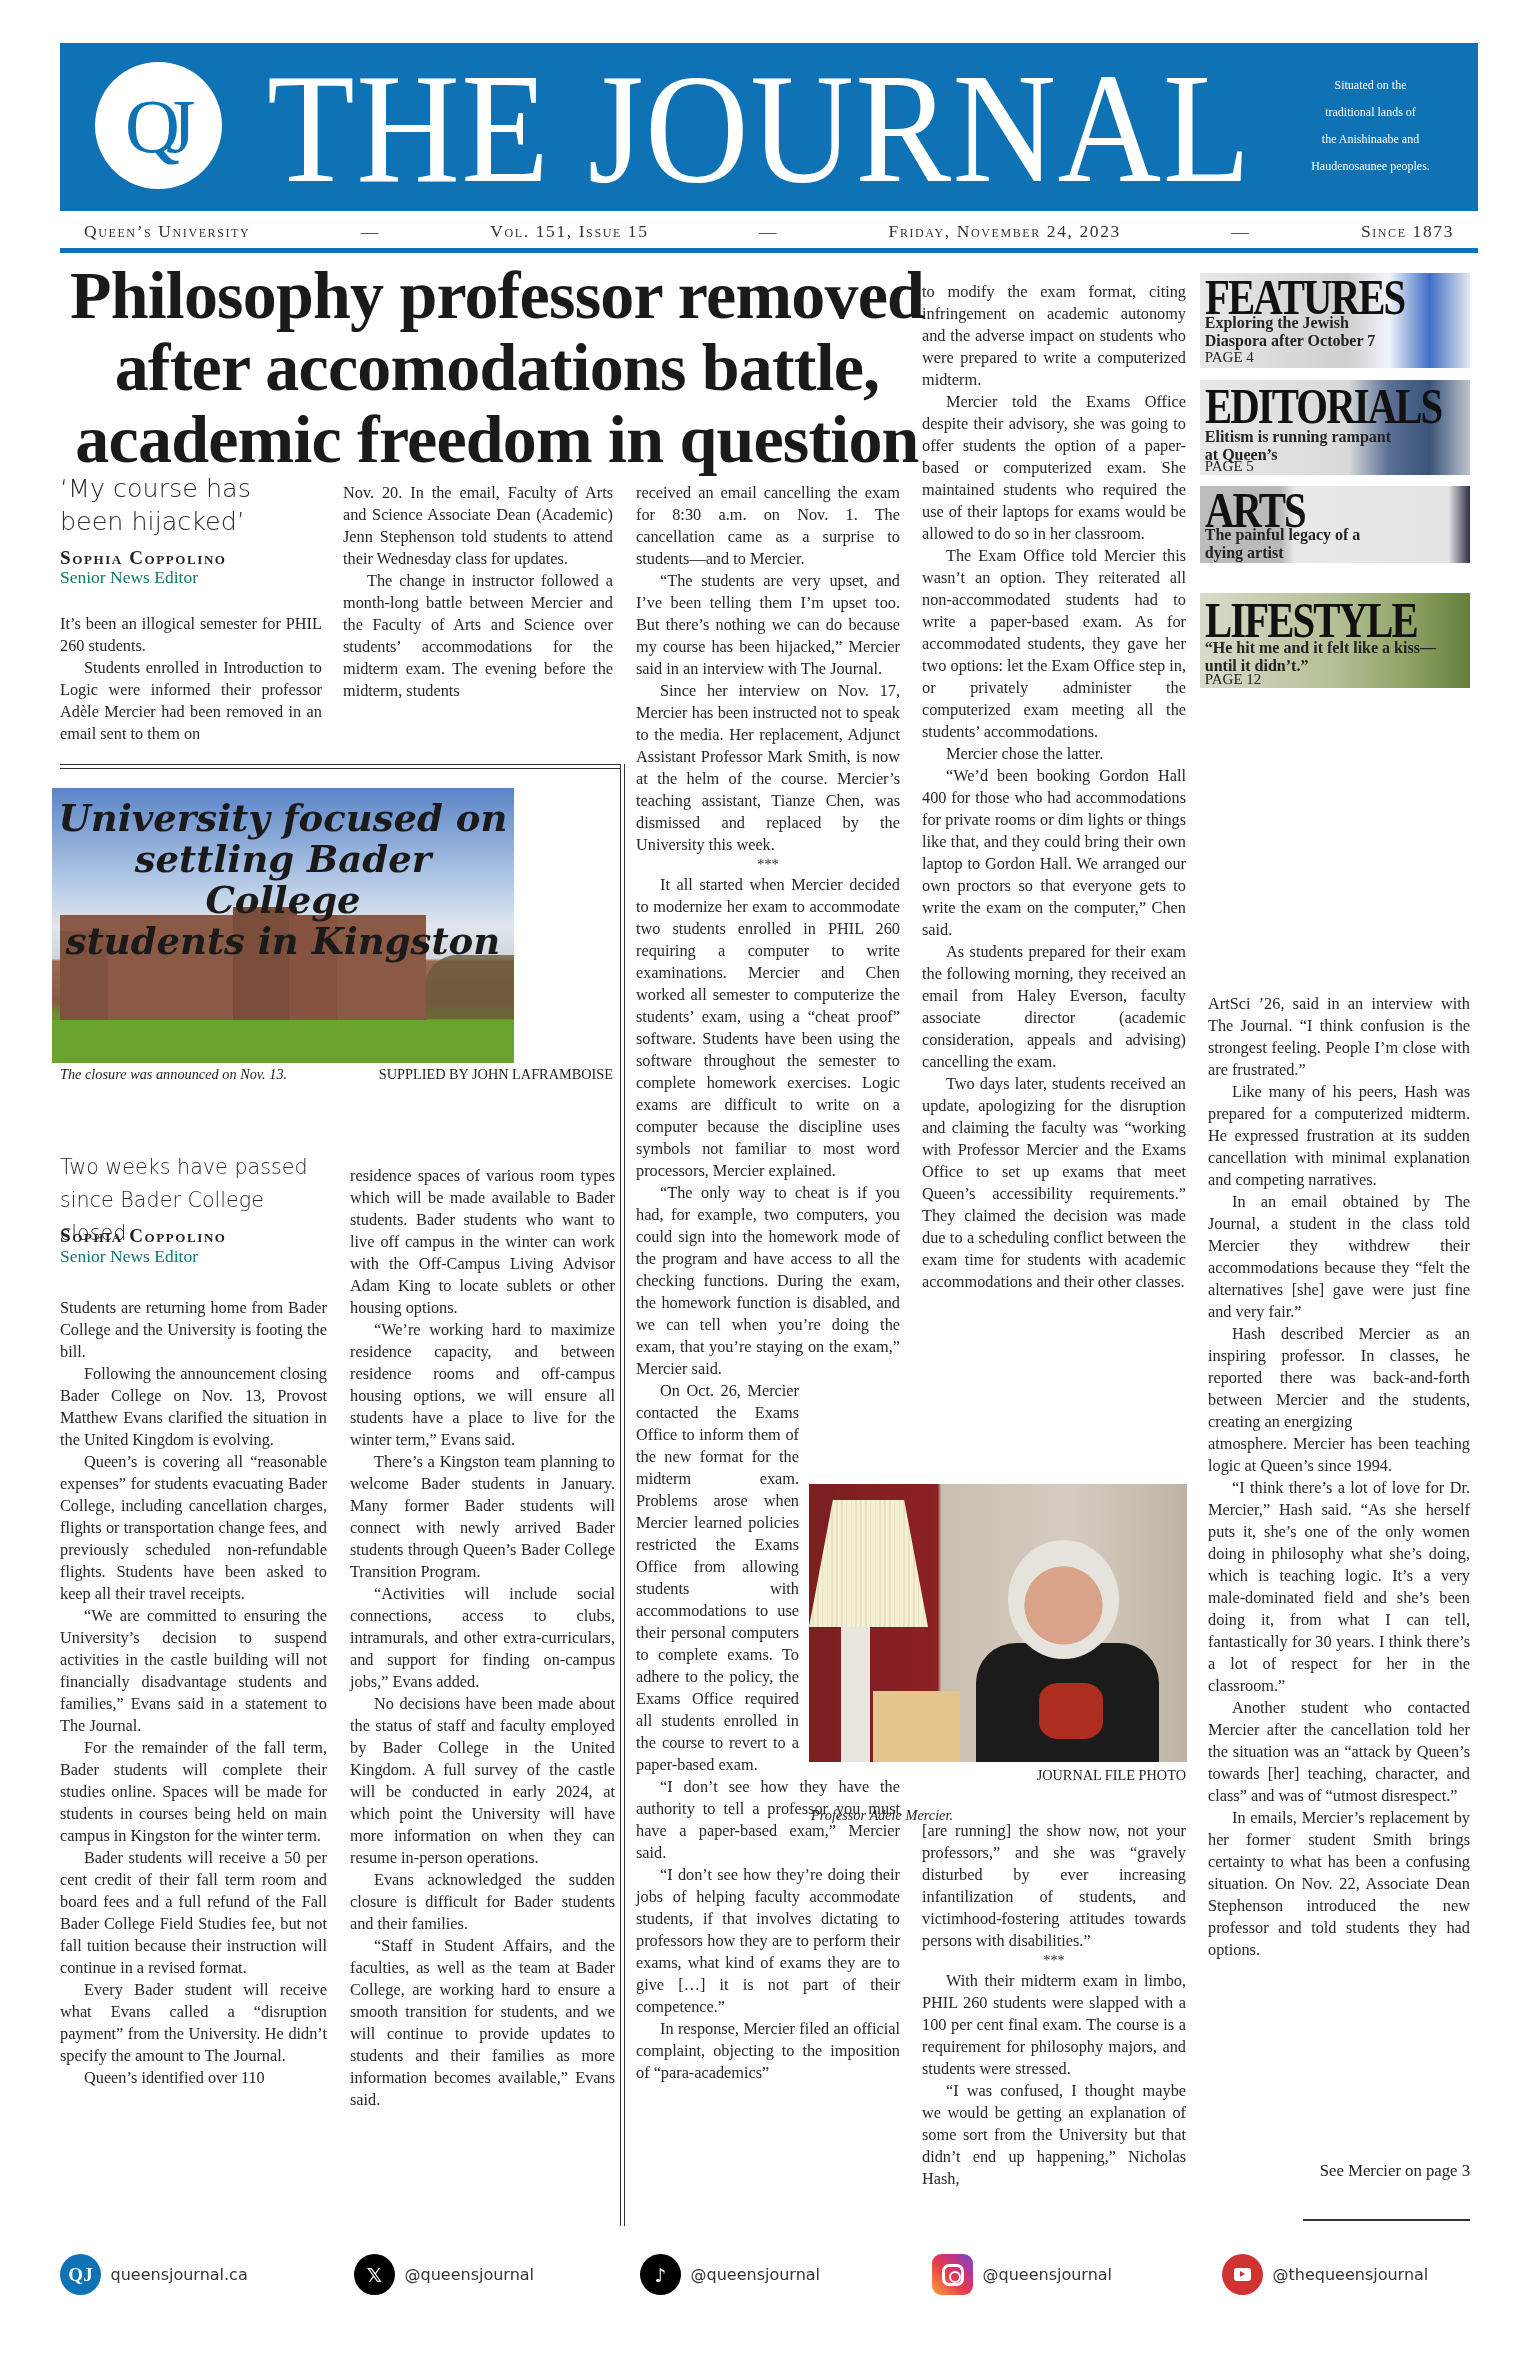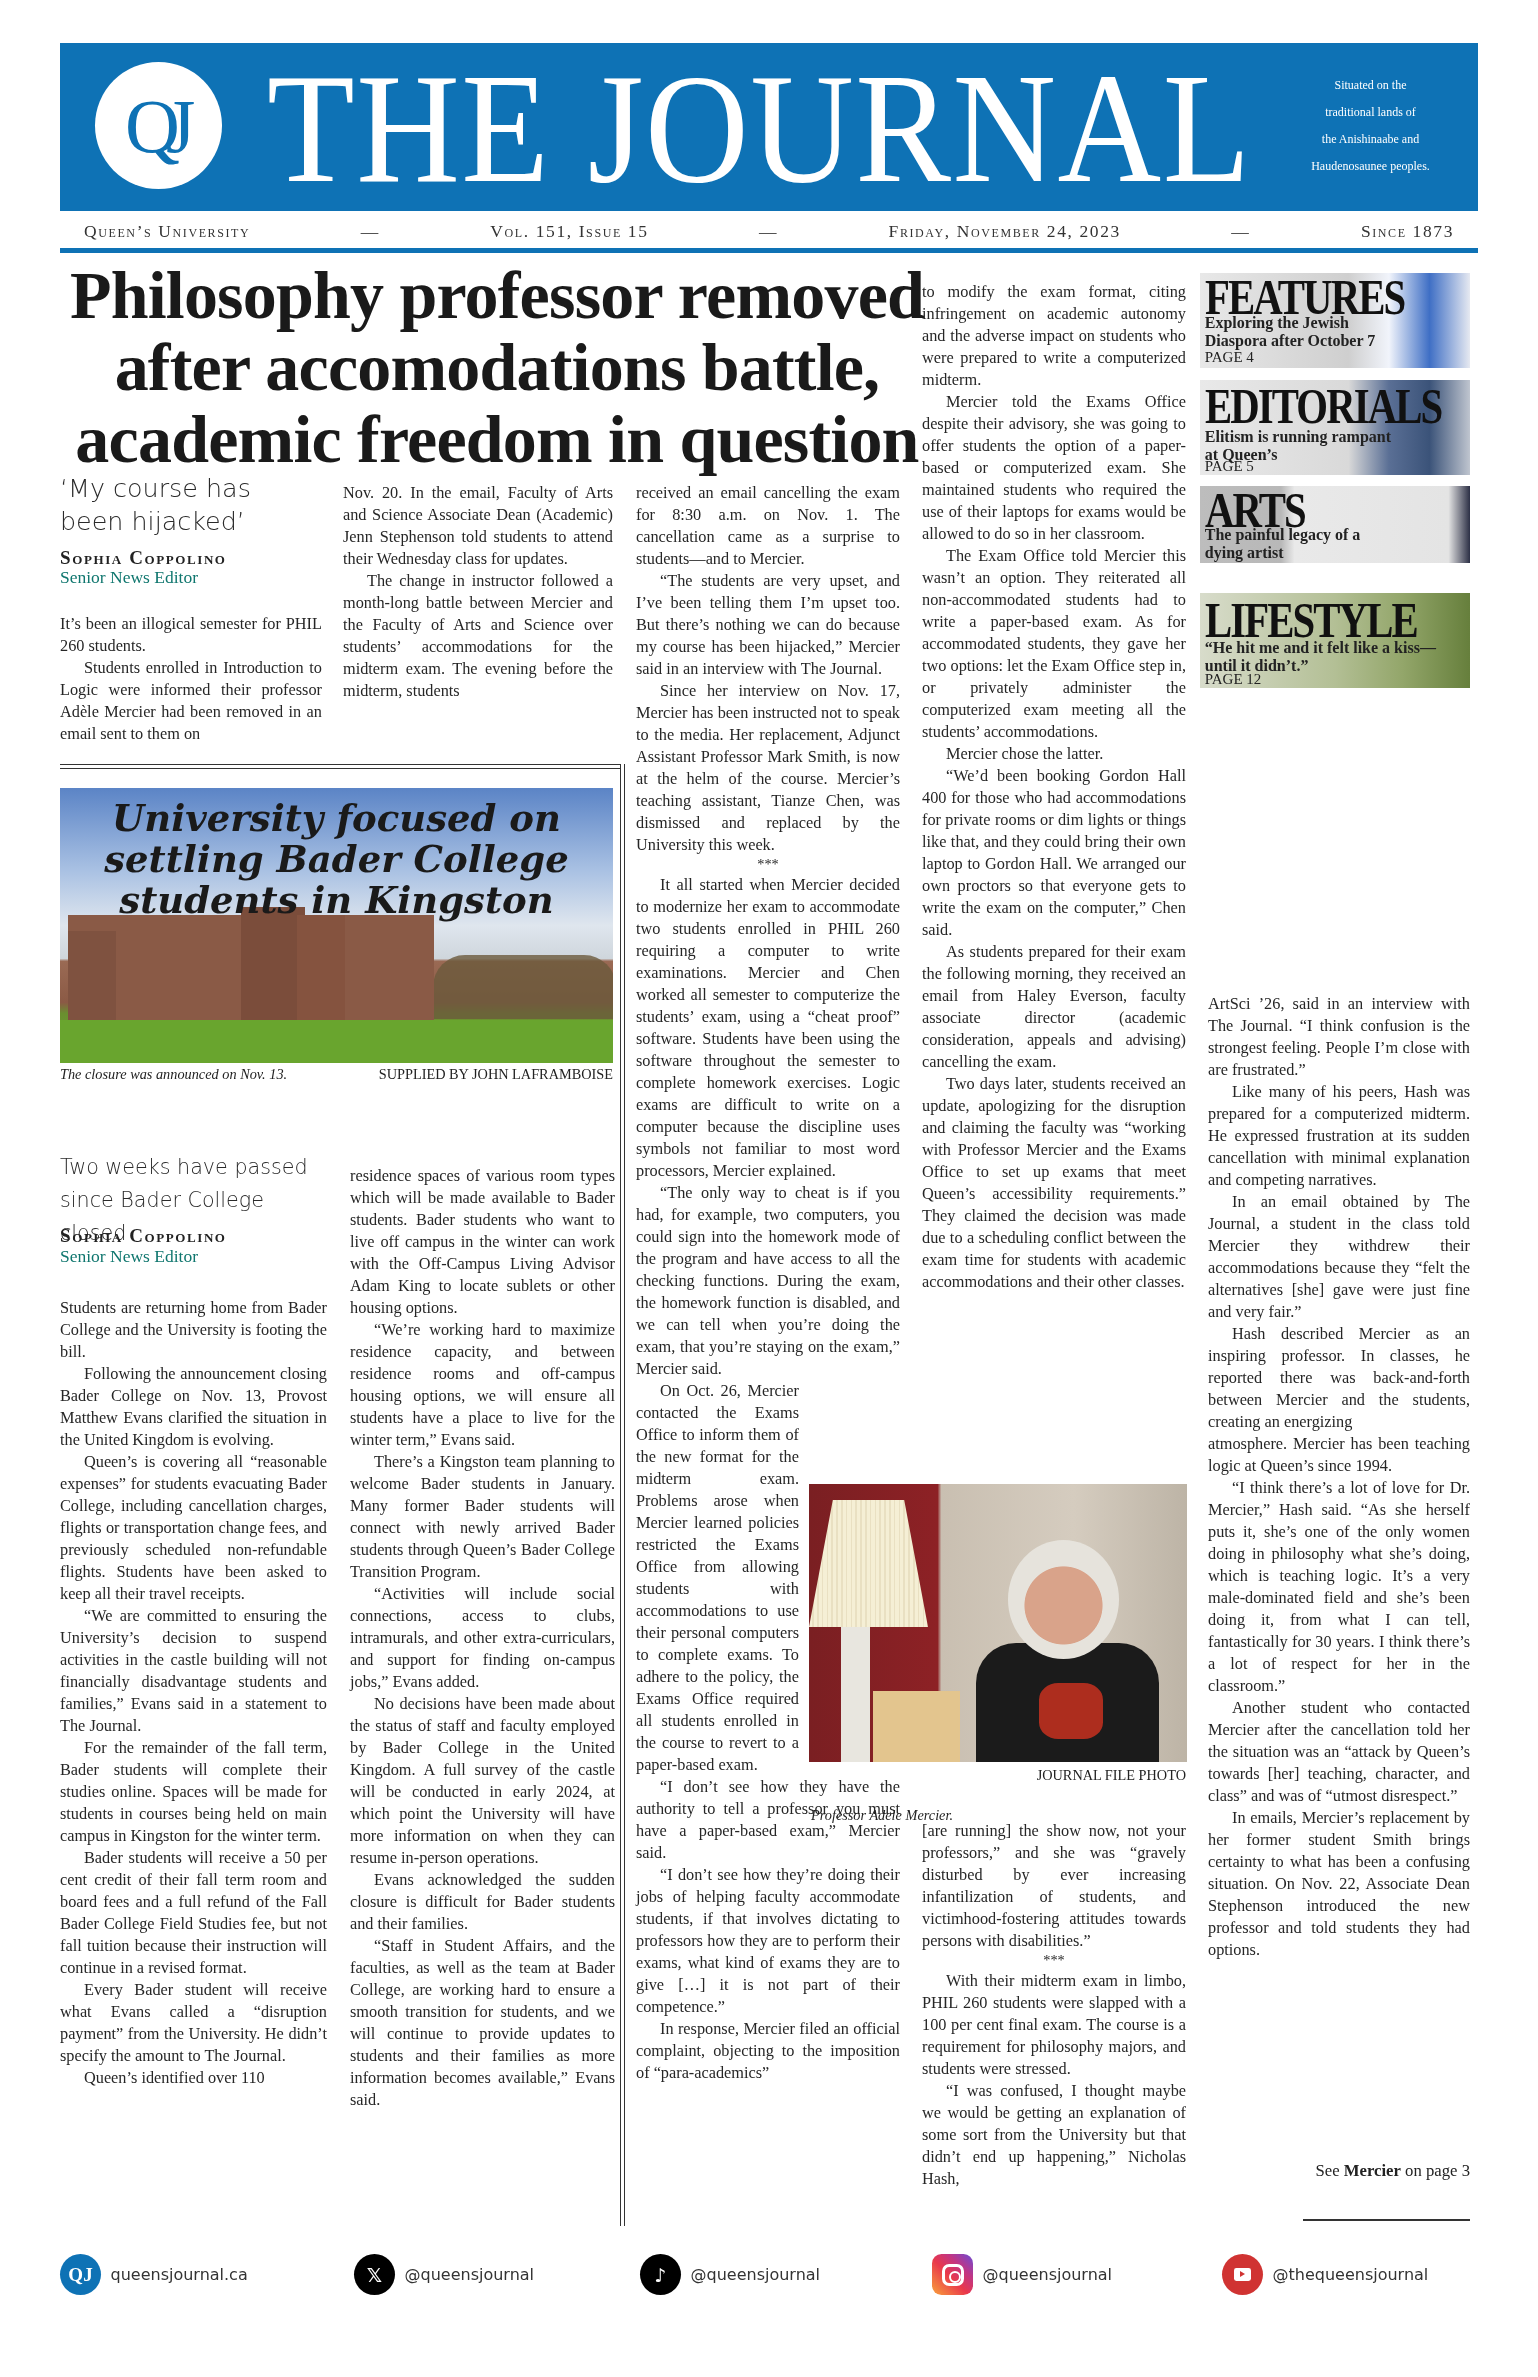--- a/index.html
+++ b/index.html
@@ -31,21 +31,21 @@
 
   
   .s1-deck { position: absolute; left: 60px; top: 472px; width: 254px; font-size: 25.4px; line-height: 33px; }
   .s1-byline { position: absolute; left: 60px; top: 547px; }
   .s1-role { position: absolute; left: 60px; top: 567px; }
 
   
   .box-top { position: absolute; left: 60px; top: 764px; width: 561px; height: 4.8px; border-top: 1.6px solid #333; border-bottom: 1.6px solid #333; }
   .box-right { position: absolute; left: 620px; top: 764px; width: 4.8px; height: 1462px; border-left: 1.6px solid #333; border-right: 1.6px solid #333; }
 
-  .photo-castle { position: absolute; left: 60px; top: 788px; width: 553px; height: 275px; overflow: hidden;
+  .photo-castle { position: absolute; left: 52px; top: 788px; width: 462px; height: 275px; overflow: hidden;
     background: linear-gradient(180deg, #5b84c6 0%, #a9c1e3 30%, #dfe6ee 50%, #cfd6dc 62%, #9a6a54 63%, #8b5a45 78%, #6a8f2f 82%, #6fa52e 100%); }
   .castle-shape { position: absolute; left: 8px; top: 127px; width: 366px; height: 111px; background: #8a5a46; }
   .castle-tower1 { position: absolute; left: 181px; top: 119px; width: 64px; height: 127px; background: #7b4d3b; }
   .castle-tower2 { position: absolute; left: 237px; top: 127px; width: 48px; height: 119px; background: #85533f; }
   .castle-tower3 { position: absolute; left: 8px; top: 143px; width: 48px; height: 103px; background: #7f5240; }
   .trees { position: absolute; left: 373px; top: 167px; width: 183px; height: 64px; background: #6b5a3c; border-radius: 32px 32px 0 0; opacity: 0.8; }
   .lawn { position: absolute; left: 0; top: 232px; width: 100%; height: 43px; background: #69a52e; }
   .castle-headline { position: absolute; left: 0; top: 9.5px; width: 100%; text-align: center; font-family: "DejaVu Serif", serif; font-style: italic; font-weight: bold; font-size: 37px; line-height: 41px; color: #1a1a1a; }
 
   .cap-row { position: absolute; left: 60px; top: 1066px; width: 553px; display: flex; justify-content: space-between; font-size: 14.3px; color: #222; }
@@ -69,21 +69,21 @@
   .photo-mercier { position: absolute; left: 809px; top: 1484px; width: 378px; height: 278px; overflow: hidden; background: linear-gradient(90deg, #7a1f22 0%, #8d2125 34%, #c9bfb1 35%, #d5ccbf 70%, #bdb4a6 100%); }
   .lamp-shade { position: absolute; left: 0; top: 16px; width: 119px; height: 127px; background: repeating-linear-gradient(90deg, #f5efd5 0 3.2px, #e9e0c2 3.2px 4.8px); clip-path: polygon(20% 0, 80% 0, 100% 100%, 0 100%); }
   .lamp-base { position: absolute; left: 32px; top: 143px; width: 29px; height: 135px; background: #e8e6df; }
   .bag { position: absolute; left: 64px; top: 207px; width: 87px; height: 72px; background: #e3c58e; }
   .head { position: absolute; left: 199px; top: 56px; width: 111px; height: 119px; border-radius: 50%; background: radial-gradient(circle at 50% 55%, #d9a38a 0 45%, #e6e3dc 46% 100%); }
   .body-shape { position: absolute; left: 167px; top: 159px; width: 183px; height: 127px; background: #1b1b1b; border-radius: 40px 40px 0 0; }
   .shirt-art { position: absolute; left: 230px; top: 199px; width: 64px; height: 56px; background: #c7301e; border-radius: 30%; opacity: 0.85; }
   .cap2-row { position: absolute; left: 811px; top: 1767px; width: 375px; display: flex; justify-content: space-between; font-size: 14.3px; color: #222; }
   .cap2-row .cap { font-style: italic; margin-top: 40px; }
   .see-more { position: absolute; left: 1200px; top: 2161px; width: 270px; text-align: right; font-size: 16.7px; }
-  .see-more b { font-weight: bold; }
+  .see-more b { font-weight: normal; }
   .end-rule { position: absolute; left: 1303px; top: 2219px; width: 167px; height: 2.4px; background: #333; }
 
   
   .footer { position: absolute; left: 60px; top: 2254px; width: 1418px; height: 43px; }
   .social { position: absolute; top: 0; display: flex; align-items: center; gap: 9.5px; font-family: "DejaVu Sans", sans-serif; font-size: 16px; color: #333; }
   .social .ic { width: 41px; height: 41px; border-radius: 50%; display: flex; align-items: center; justify-content: center; color: #fff; font-weight: bold; font-size: 19px; }
   .ic-web { background: #0e72b5; font-family: "Liberation Serif", serif; }
   .ic-x { background: #000; font-family: "DejaVu Sans", sans-serif; }
   .ic-tt { background: #000; font-size: 20.7px; }
   .ic-ig { border-radius: 9.5px !important; background: linear-gradient(45deg, #f9a23b 0%, #e9384b 45%, #c13584 70%, #6a4cd6 100%); }

